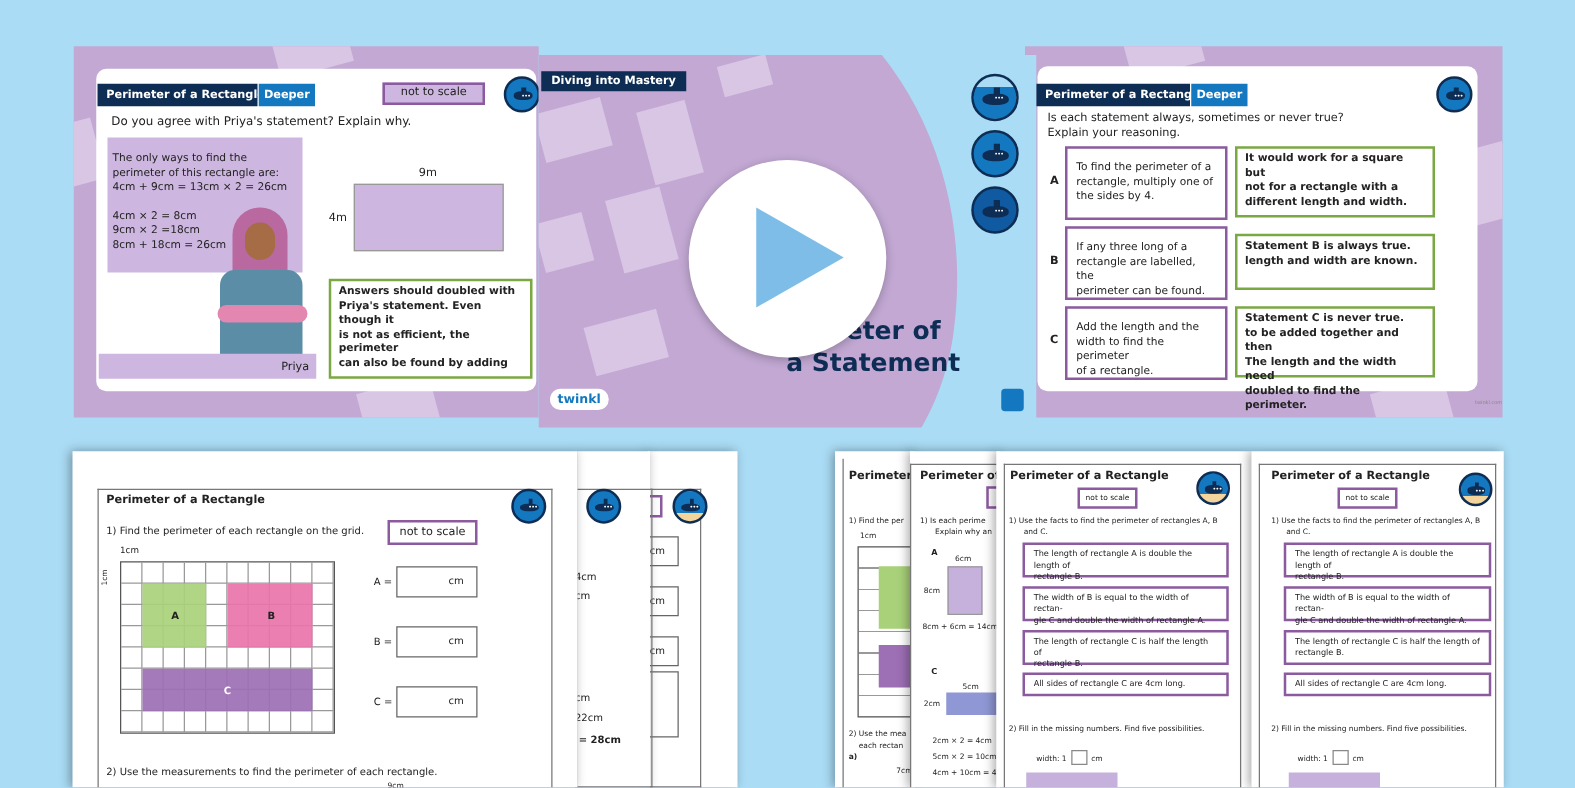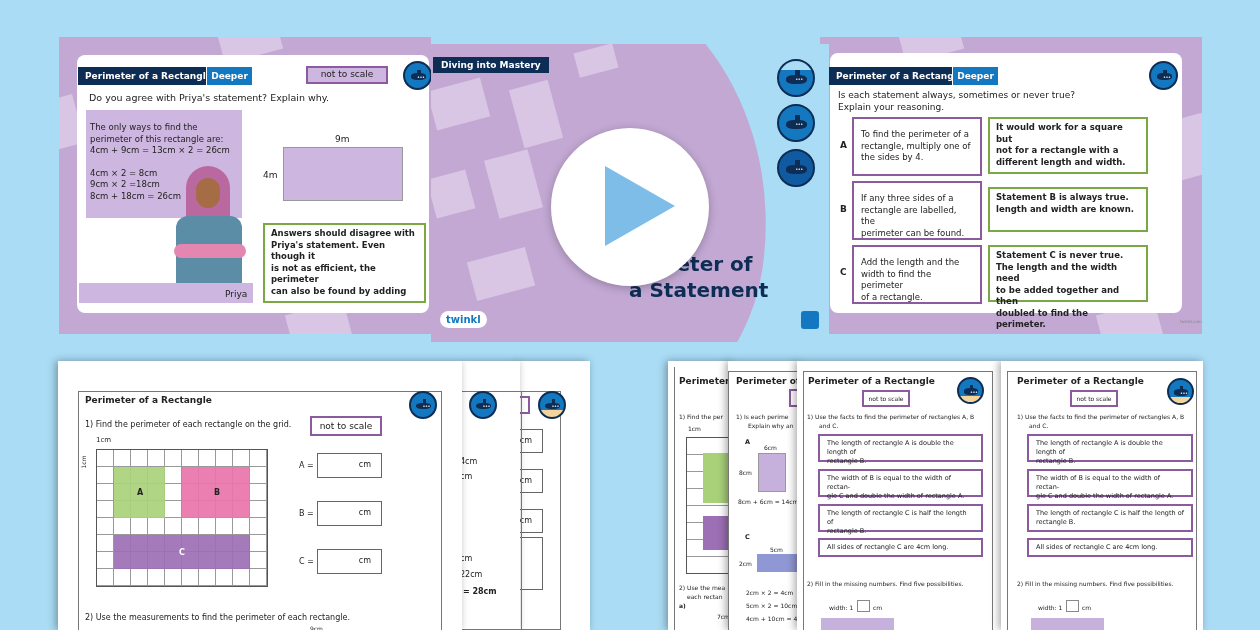--- a/index.html
+++ b/index.html
@@ -69,21 +69,21 @@
   <div class="abs" style="left:24px;top:12px;width:24px;height:30px;border-radius:12px;background:#a56c45"></div>
   <div class="abs" style="left:4px;top:50px;width:66px;height:70px;border-radius:12px 12px 0 0;background:#5b8da6"></div>
   <div class="abs" style="left:2px;top:78px;width:72px;height:14px;border-radius:7px;background:#e387b1"></div>
 </div>
 <div class="abs" style="left:79px;top:283px;width:174px;height:20px;background:#cdb6df"></div>
 <div class="txt" style="left:225px;top:288px">Priya</div>
 <div class="txt" style="left:335px;top:133px">9m</div>
 <div class="txt" style="left:263px;top:169px">4m</div>
 <div class="abs" style="left:283px;top:147px;width:120px;height:54px;background:#cdb6df;border:1px solid #999"></div>
 <div class="gbox" style="left:263px;top:223px;width:163px;height:80px">
-  <div>Answers should disagree with</div>
+  <div>Answers should doubled with</div>
   <div>Priya's statement. Even though it</div>
   <div>is not as efficient, the perimeter</div>
   <div>can also be found by adding</div>
 </div>
 
 <div class="abs slide-bg" style="left:820px;top:37px;width:382px;height:297px">
   <div class="deco" style="left:80px;top:-20px;width:60px;height:40px"></div>
   <div class="deco" style="left:280px;top:270px;width:60px;height:40px"></div>
   <div class="deco" style="left:350px;top:80px;width:40px;height:60px"></div>
   <div class="card" style="left:10px;top:16px;width:352px;height:260px"></div>
@@ -107,39 +107,39 @@
   <div>the sides by 4.</div>
 </div>
 <div class="gbox" style="left:988px;top:117px;width:160px;height:57px">
   <div>It would work for a square but</div>
   <div>not for a rectangle with a</div>
   <div>different length and width.</div>
 </div>
 
 <div class="txt bold" style="left:840px;top:203px">B</div>
 <div class="pbox" style="left:852px;top:181px;width:130px;height:59px;padding-top:10px">
-  <div>If any three sides of a</div>
+  <div>If any three long of a</div>
   <div>rectangle are labelled, the</div>
   <div>perimeter can be found.</div>
 </div>
 <div class="gbox" style="left:988px;top:187px;width:160px;height:45px">
   <div>Statement B is always true.</div>
   <div>length and width are known.</div>
 </div>
 
 <div class="txt bold" style="left:840px;top:266px">C</div>
 <div class="pbox" style="left:852px;top:245px;width:130px;height:59px;padding-top:10px">
   <div>Add the length and the</div>
   <div>width to find the perimeter</div>
   <div>of a rectangle.</div>
 </div>
 <div class="gbox" style="left:988px;top:245px;width:160px;height:57px">
   <div>Statement C is never true.</div>
+  <div>to be added together and then</div>
   <div>The length and the width need</div>
-  <div>to be added together and then</div>
   <div>doubled to find the perimeter.</div>
 </div>
 <div class="txt" style="left:1180px;top:316px;font-size:4px;color:#888">twinkl.com</div>
 
 <div class="abs" style="left:431px;top:44px;width:398px;height:298px;background:#aadcf5;overflow:hidden">
   <div class="abs" style="left:-60px;top:-80px;width:400px;height:460px;background:#c2a8d3;border-radius:0 60% 40% 0;transform:rotate(8deg)"></div>
   <div class="deco" style="left:0;top:40px;width:55px;height:40px"></div>
   <div class="deco" style="left:85px;top:40px;width:40px;height:60px"></div>
   <div class="deco" style="left:60px;top:110px;width:45px;height:60px"></div>
   <div class="deco" style="left:0;top:130px;width:40px;height:40px"></div>

